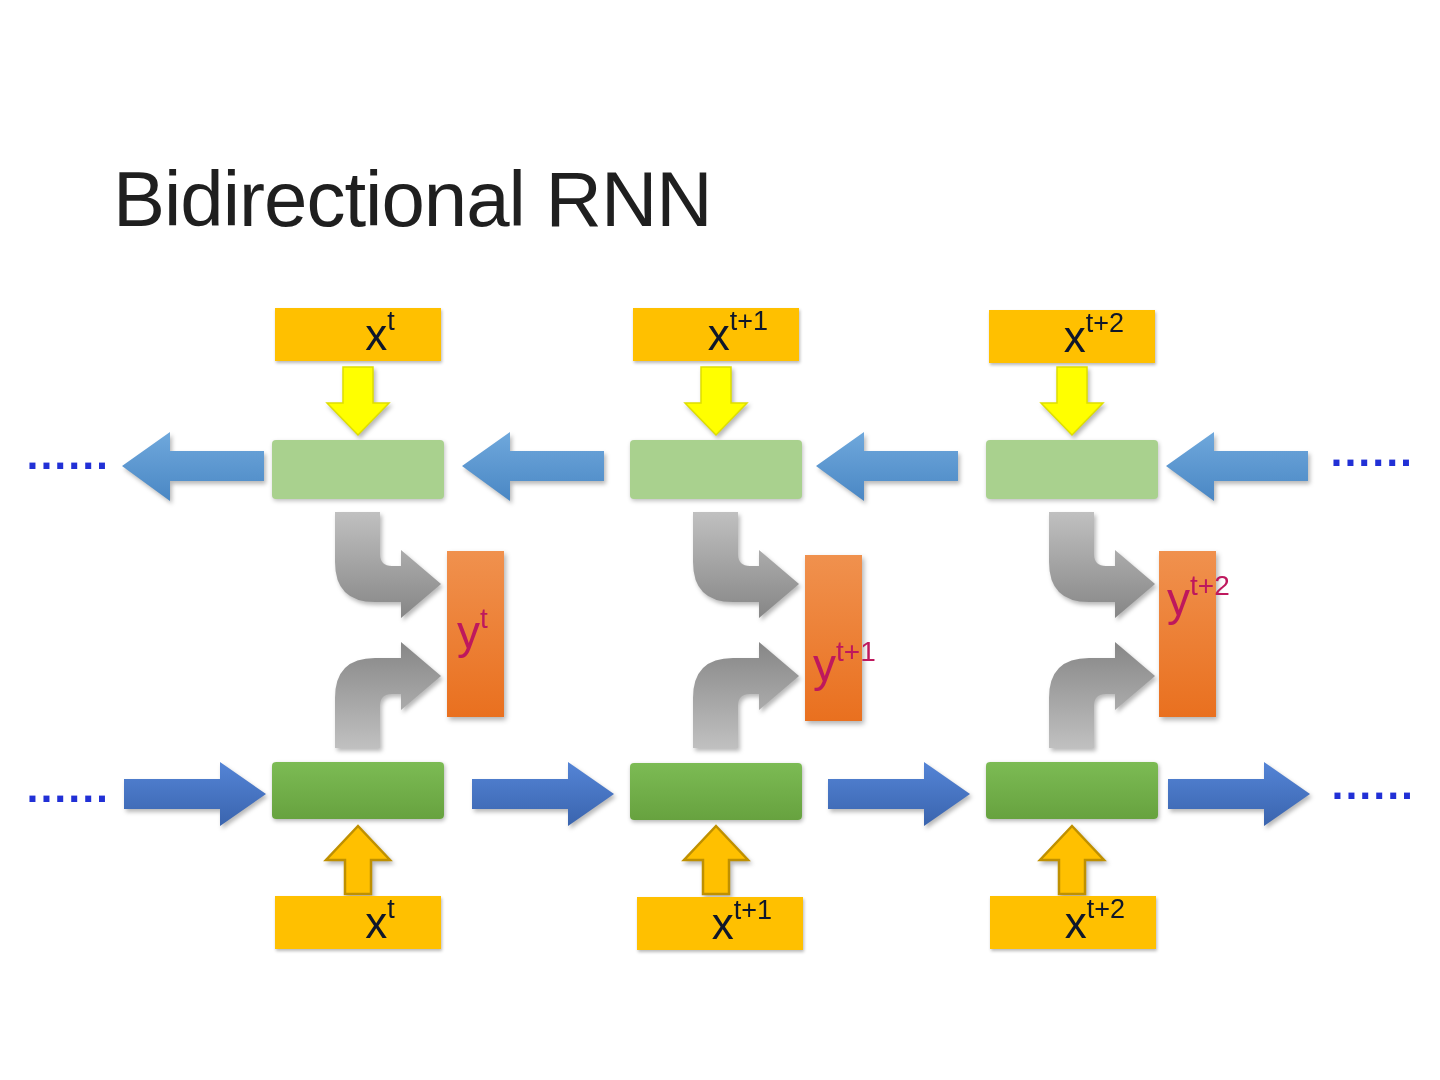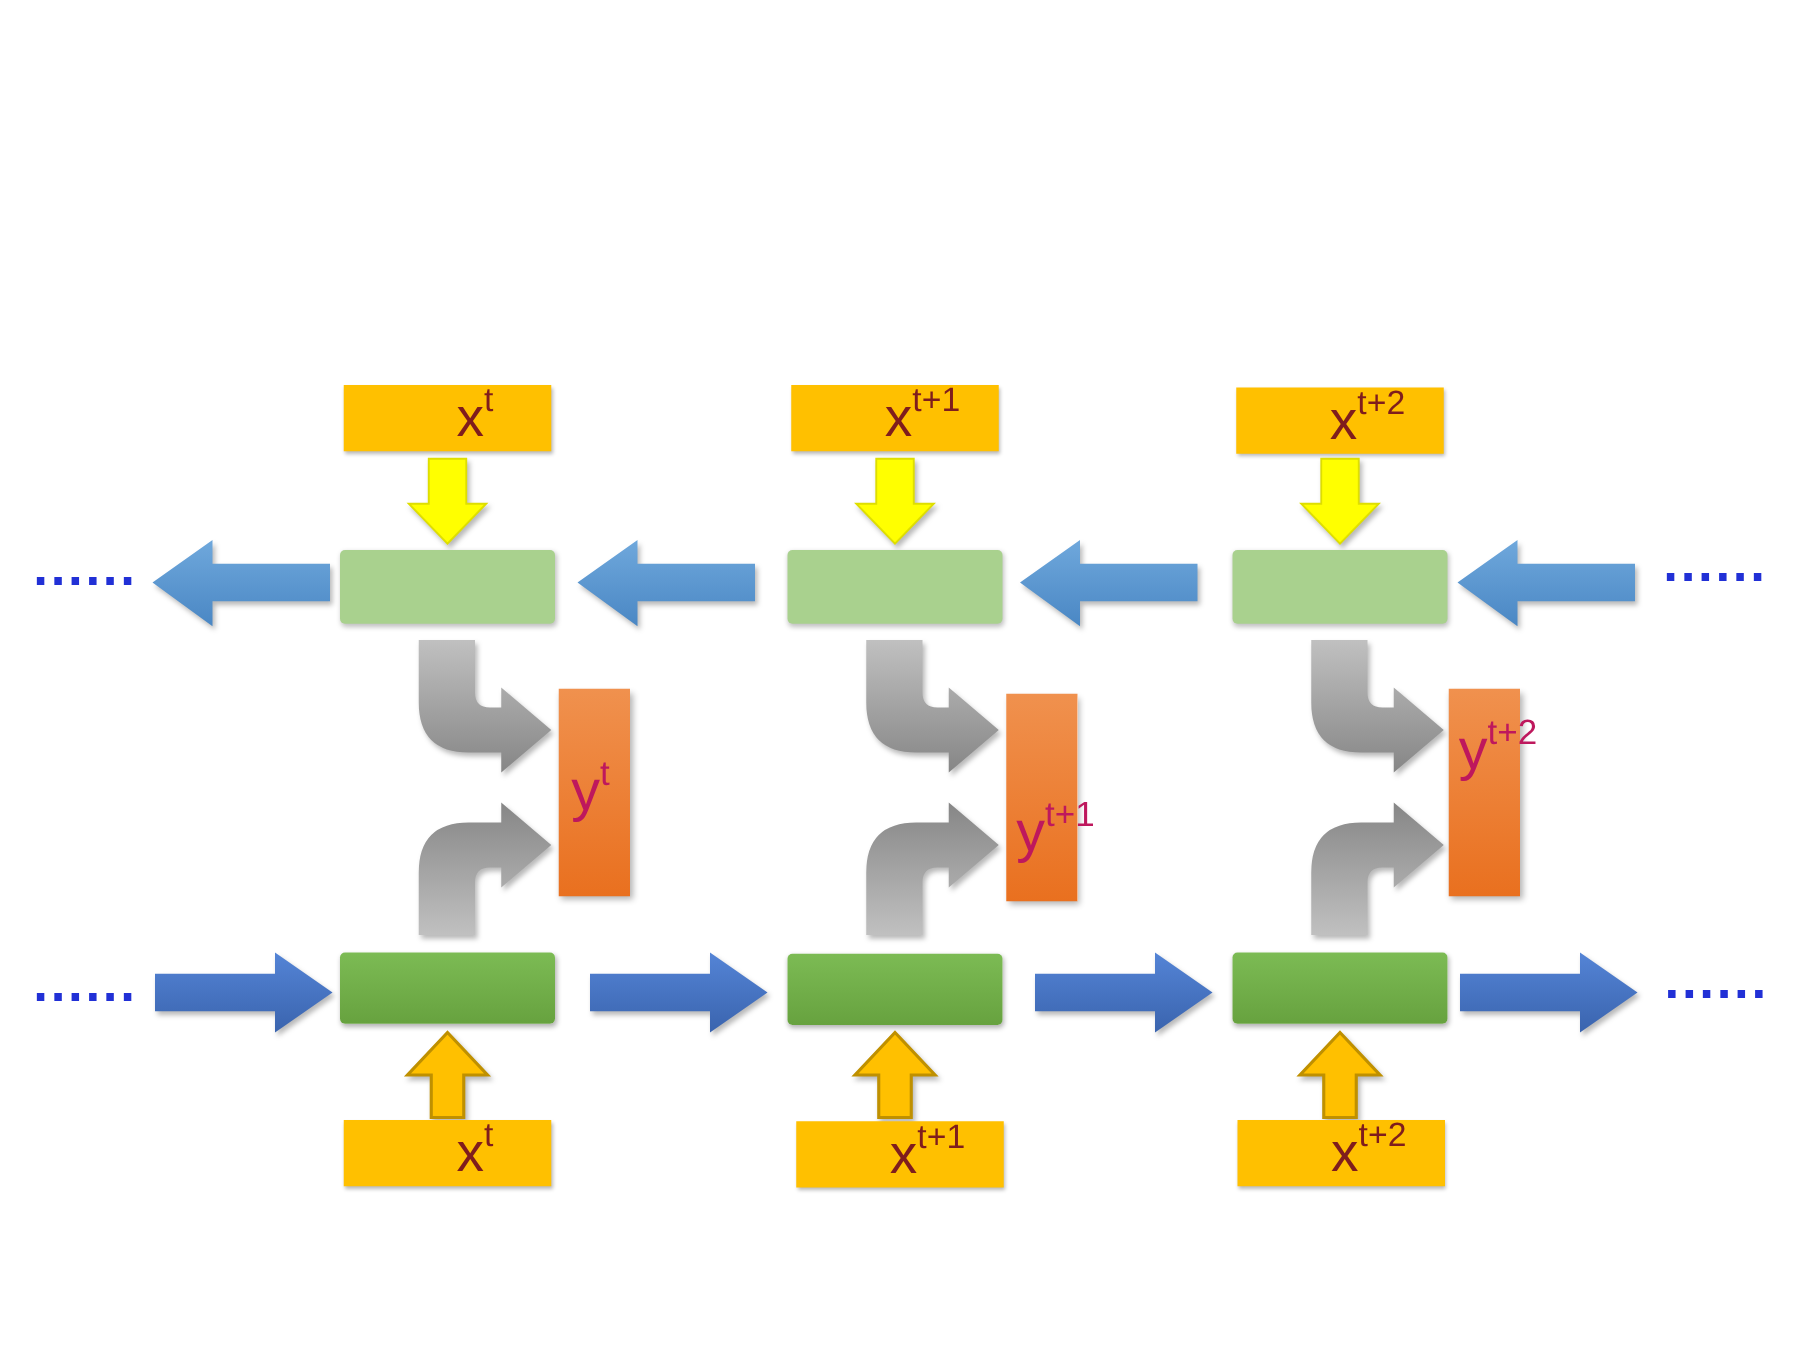--- a/index.html
+++ b/index.html
@@ -26,21 +26,21 @@
     position:absolute;width:172px;height:57px;
     background:linear-gradient(#7CBB54,#67A23F);
     border-radius:4px;box-shadow:1px 2px 4px rgba(0,0,0,.3);
   }
   .box-y{
     position:absolute;width:57px;height:166px;
     background:linear-gradient(#F0914E,#E9701F);
     box-shadow:2px 3px 5px rgba(0,0,0,.3);
   }
   
-  .lbl{font-size:44px;color:#7f1d1d;line-height:1;white-space:nowrap;margin-left:44px;}
+  .lbl{font-size:44px;color:#0f172a;line-height:1;white-space:nowrap;margin-left:44px;}
   .lbl sup{font-size:27px;position:relative;top:-4px;vertical-align:super;line-height:0;}
   .ylabel{position:absolute;font-size:46px;color:#be185d;line-height:1;white-space:nowrap;}
   .ylabel sup{font-size:28px;position:relative;top:-4px;vertical-align:super;line-height:0;}
   
   .dots{
     position:absolute;font-family:"DejaVu Sans",sans-serif;font-weight:bold;
     font-size:34px;letter-spacing:1px;color:#2130D6;line-height:1;
   }
   
   .arr{position:absolute;overflow:visible;}
@@ -61,20 +61,21 @@
     </linearGradient>
     <linearGradient id="gGray" x1="0" y1="0" x2="0" y2="1">
       <stop offset="0" stop-color="#C0C0C0"></stop>
         <stop offset="1" stop-color="#868686"></stop>
     </linearGradient>
   </defs>
 </svg>
 
 <div class="slide">
 
+  <h1 class="title">Bidirectional RNN</h1>
 
   <span class="dots" style="left:26px;top:440px">......</span>
   <span class="dots" style="left:1330px;top:437px">......</span>
   <span class="dots" style="left:26px;top:773px">......</span>
   <span class="dots" style="left:1331px;top:770px">......</span>
 
   <svg class="arr shadowed" style="left:120px;top:430px" width="146" height="73">
       <polygon points="2,36 50,2 50,21 144,21 144,51 50,51 50,71" fill="url(#gBlueL)"></polygon>
     </svg>
   <svg class="arr shadowed" style="left:460px;top:430px" width="146" height="73">

